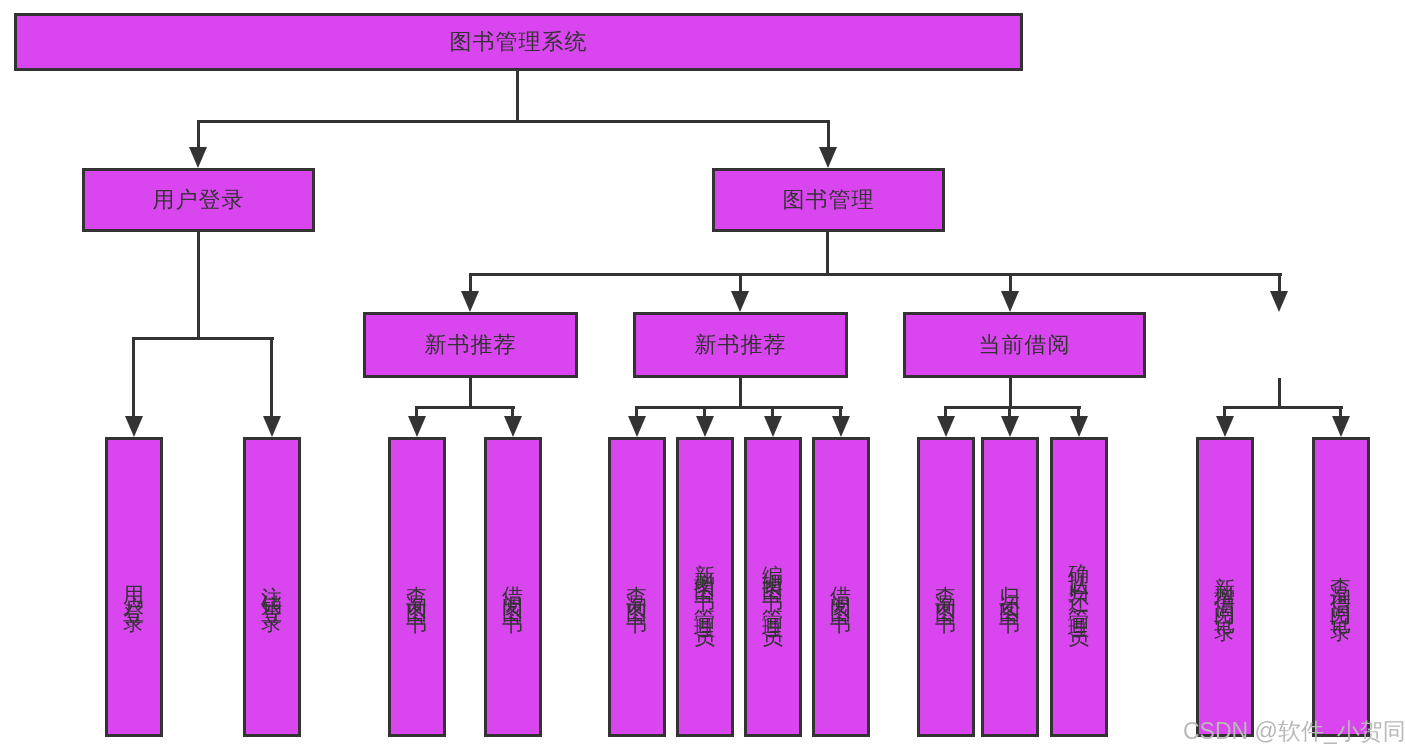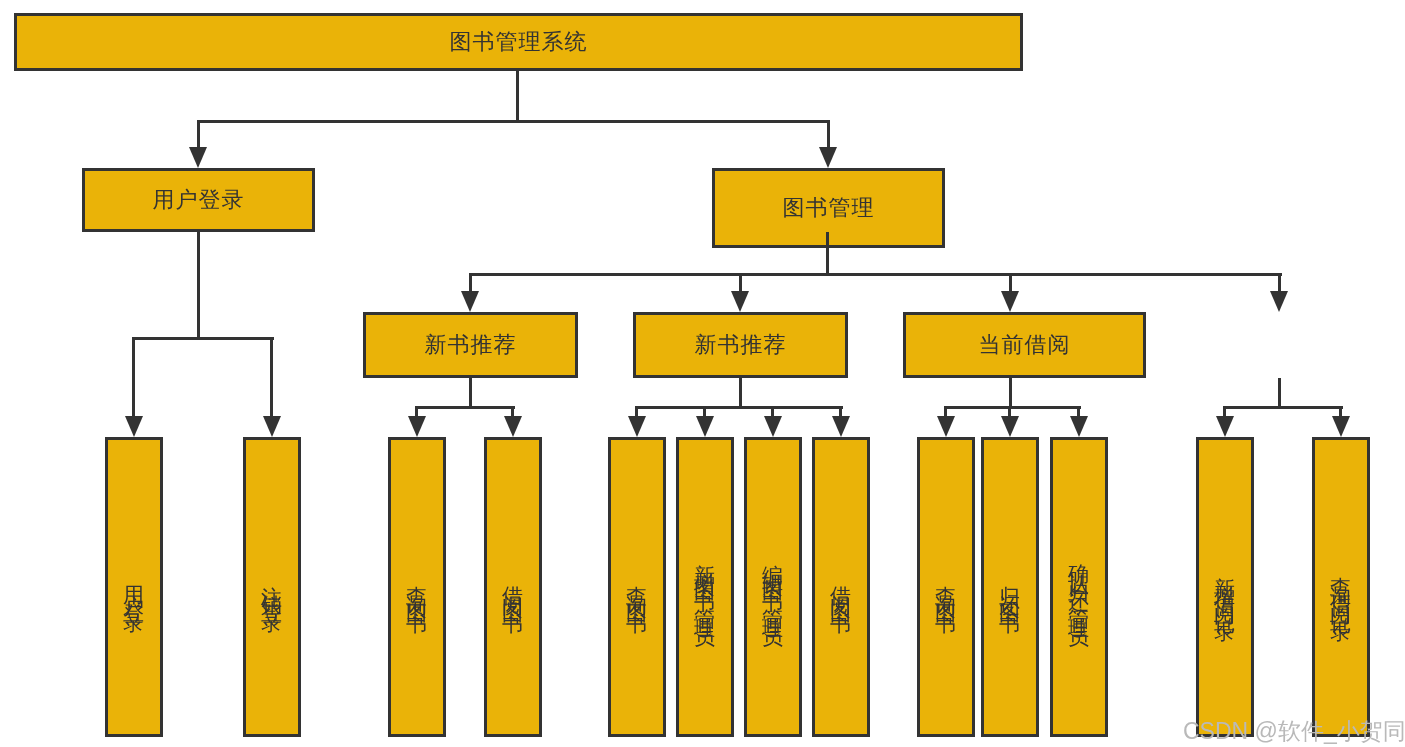--- a/index.html
+++ b/index.html
@@ -8,21 +8,21 @@
     width: 1405px;
     height: 747px;
     background: #ffffff;
     font-family: "Liberation Sans", "DejaVu Sans", sans-serif;
     overflow: hidden;
   }
   .box {
     position: absolute;
     box-sizing: border-box;
     border: 3px solid #333333;
-    background: #eab308;
+    background: #d946ef;
     color: #333333;
     display: flex;
     align-items: center;
     justify-content: center;
   }
   .hbox { font-size: 22px; letter-spacing: 1px; }
   .vbox {
     writing-mode: vertical-rl;
     text-orientation: mixed;
     font-size: 21px;
@@ -54,21 +54,21 @@
   <div class="box hbox" style="left:14px; top:13px; width:1009px; height:58px;">图书管理系统</div>
 
   <div class="line" style="left:516px; top:70px; width:3px; height:50px;"></div>
   <div class="line" style="left:197px; top:120px; width:633px; height:3px;"></div>
   <div class="line" style="left:197px; top:120px; width:3px; height:30px;"></div>
   <div class="arrow" style="left:189px; top:147px;"></div>
   <div class="line" style="left:827px; top:120px; width:3px; height:30px;"></div>
   <div class="arrow" style="left:819px; top:147px;"></div>
 
   <div class="box hbox" style="left:82px; top:168px; width:233px; height:64px;">用户登录</div>
-  <div class="box hbox" style="left:712px; top:168px; width:233px; height:80px;">图书管理</div>
+  <div class="box hbox" style="left:712px; top:168px; width:233px; height:64px;">图书管理</div>
 
   <div class="line" style="left:197px; top:232px; width:3px; height:105px;"></div>
   <div class="line" style="left:132px; top:337px; width:142px; height:3px;"></div>
   <div class="line" style="left:132px; top:337px; width:3px; height:82px;"></div>
   <div class="arrow" style="left:125px; top:416px;"></div>
   <div class="line" style="left:270px; top:337px; width:3px; height:82px;"></div>
   <div class="arrow" style="left:263px; top:416px;"></div>
 
   <div class="line" style="left:826px; top:232px; width:3px; height:41px;"></div>
   <div class="line" style="left:469px; top:273px; width:813px; height:3px;"></div>

